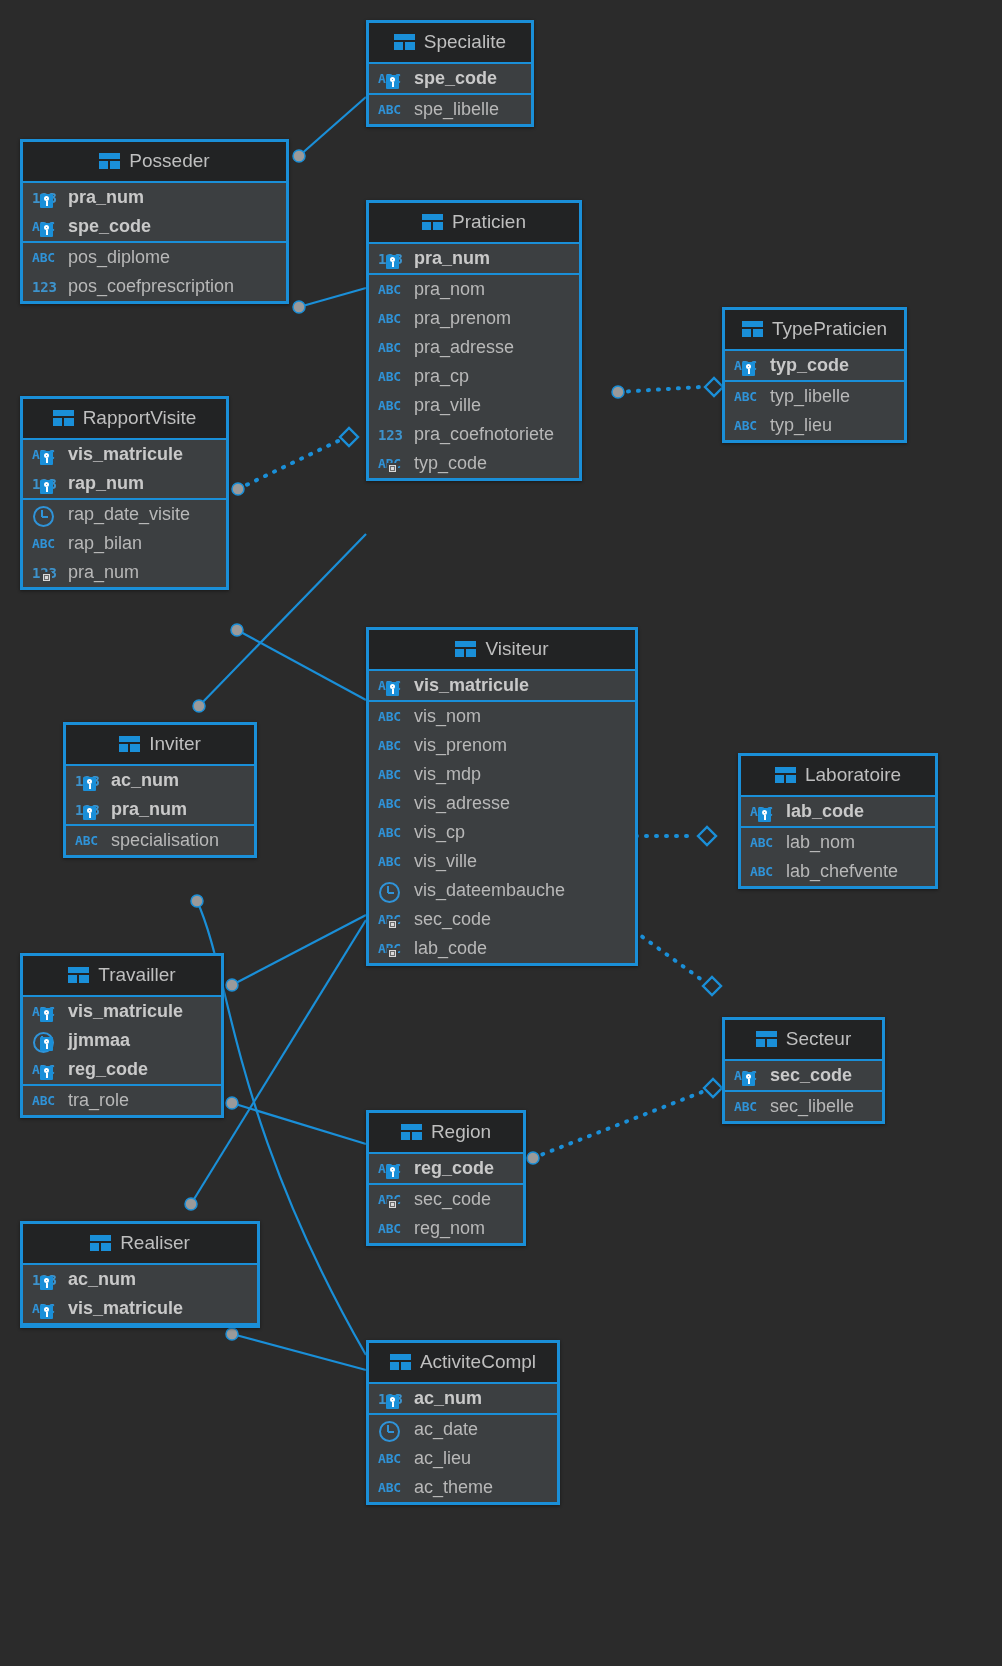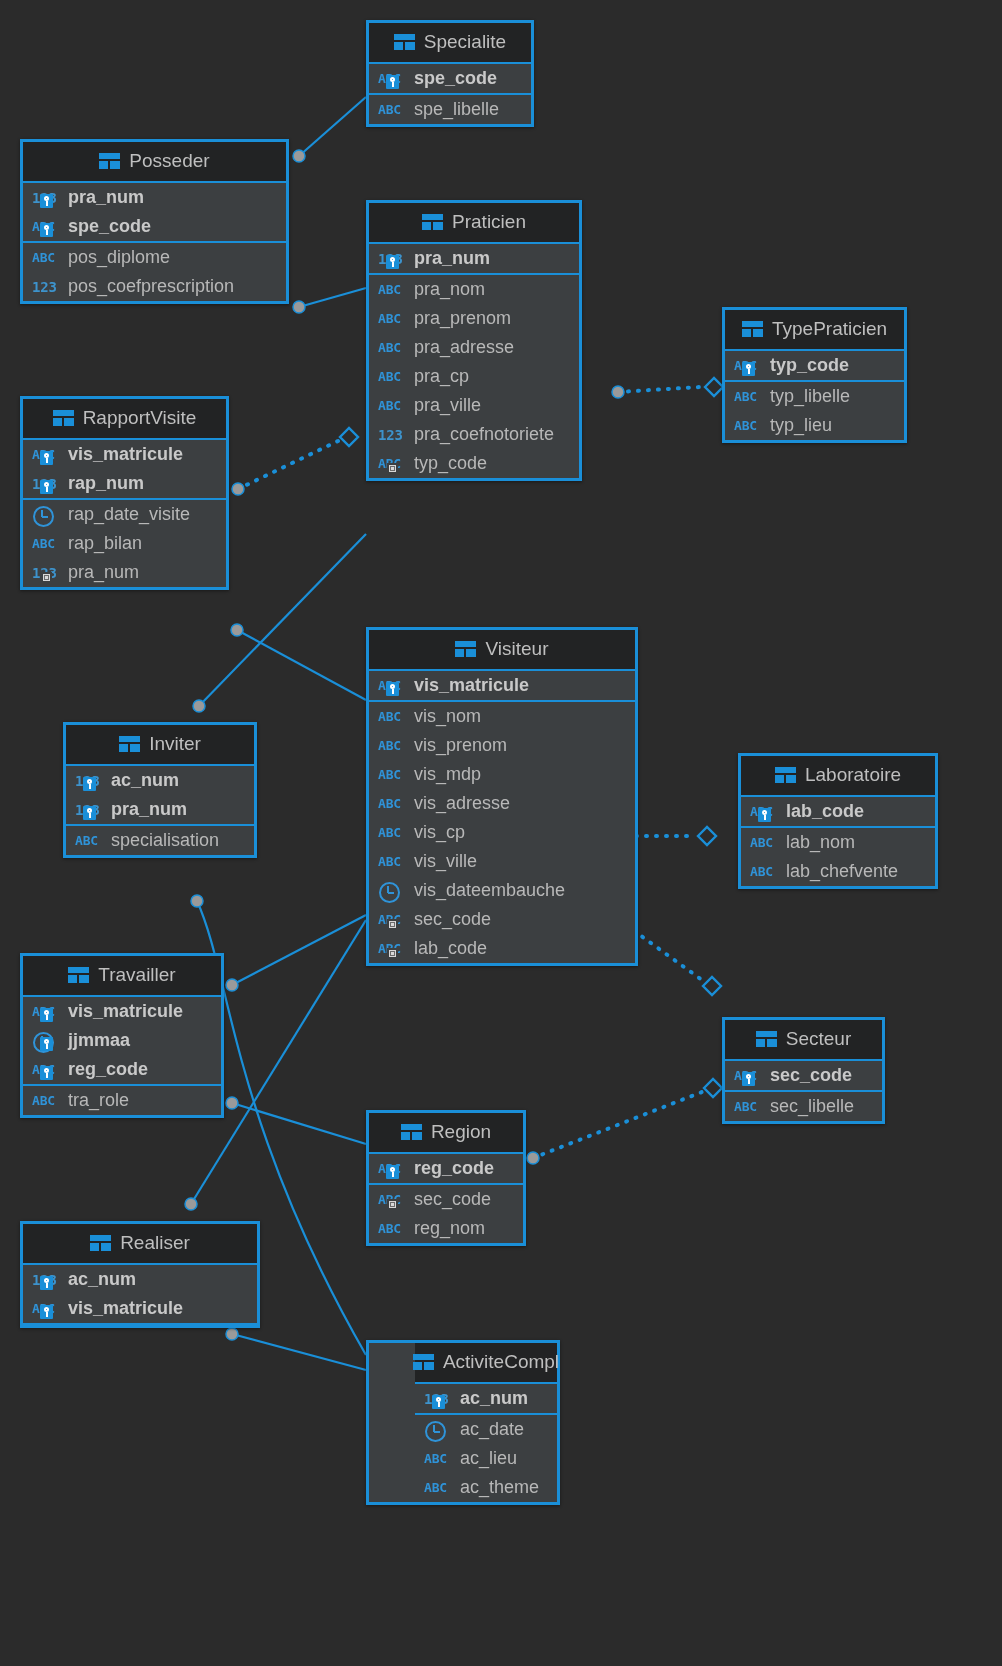--- a/index.html
+++ b/index.html
@@ -594,21 +594,21 @@
         </div>
         <div class="row pk">
           <span class="ico">
             <span class="glyph">ABC</span>
             <span class="key"></span>
           </span>
           <span>vis_matricule</span>
         </div>
       </div>
     </div>
-    <div class="tbl" style="left: 366px; top: 1340px; width: 194px; padding-left: 46px;">
+    <div class="tbl" style="left: 366px; top: 1340px; width: 194px;">
       <div class="hdr">
         <span class="ico-table">
           <i class="t"></i>
           <i class="bl"></i>
           <i class="br"></i>
         </span>
         <span>ActiviteCompl</span>
       </div>
       <div class="pkgroup">
         <div class="row pk">

